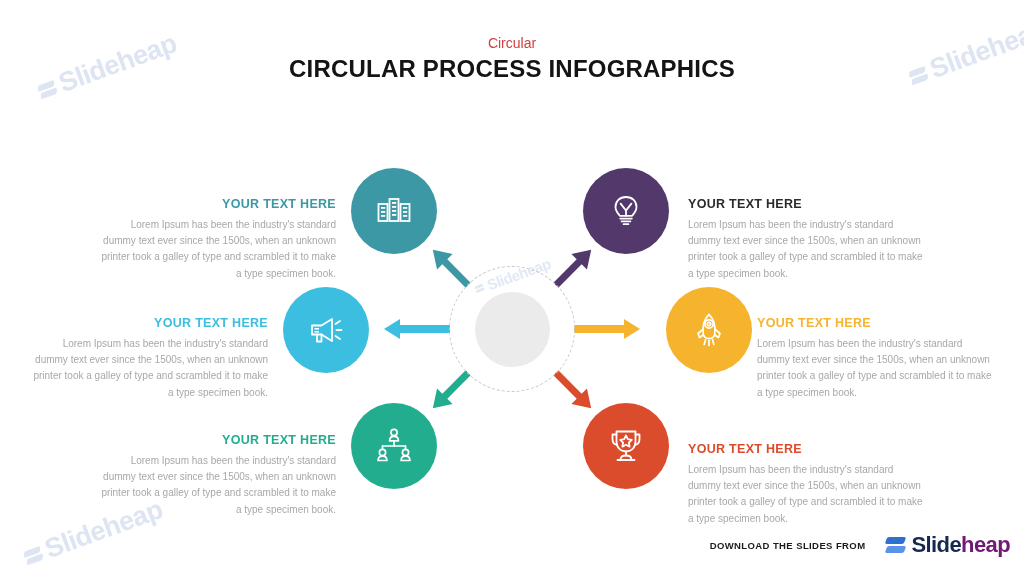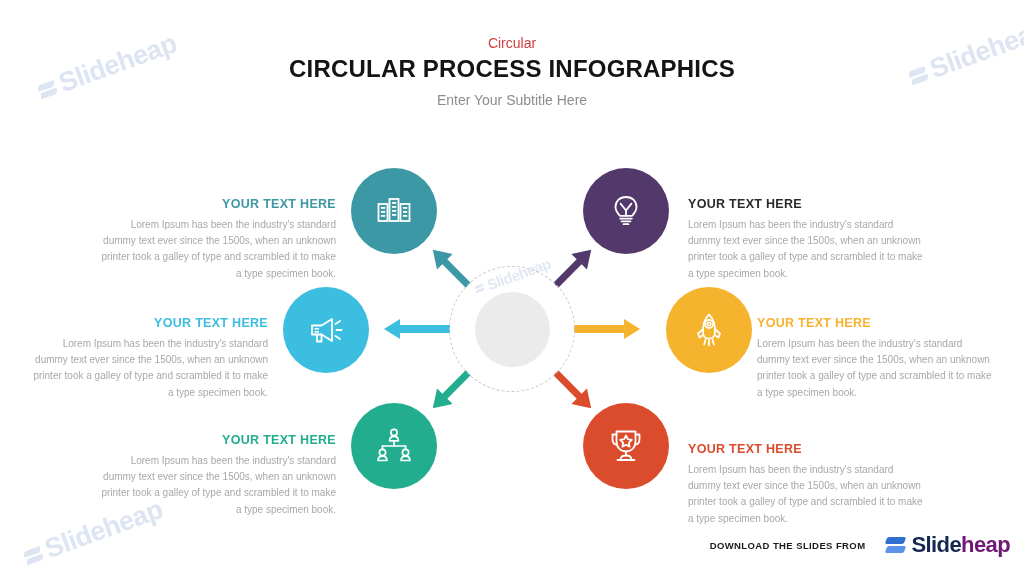--- a/index.html
+++ b/index.html
@@ -180,21 +180,20 @@
     <span class="wm-mark"></span>
     <span>Slideheap</span>
   </div>
   <div class="wm wm-center">
     <span class="wm-mark"></span>
     <span>Slideheap</span>
   </div>
 
   <div class="eyebrow">Circular</div>
   <div class="main-title">CIRCULAR PROCESS INFOGRAPHICS</div>
-  <div class="subtitle">Enter Your Subtitle Here</div>
 
   <svg class="arrows" viewBox="0 0 1024 576">
 
     <g transform="translate(512,329) rotate(-135)">
       <path d="M 62 -3.5 L 95 -3.5 L 95 -11 L 112 0 L 95 11 L 95 3.5 L 62 3.5 Z" fill="#3d98a5" transform="rotate(180) scale(-1,1)"></path>
     </g>
 
     <g transform="translate(512,329) rotate(-45)">
       <path d="M 62 -3.5 L 95 -3.5 L 95 -11 L 112 0 L 95 11 L 95 3.5 L 62 3.5 Z" fill="#53396b"></path>
     </g>

